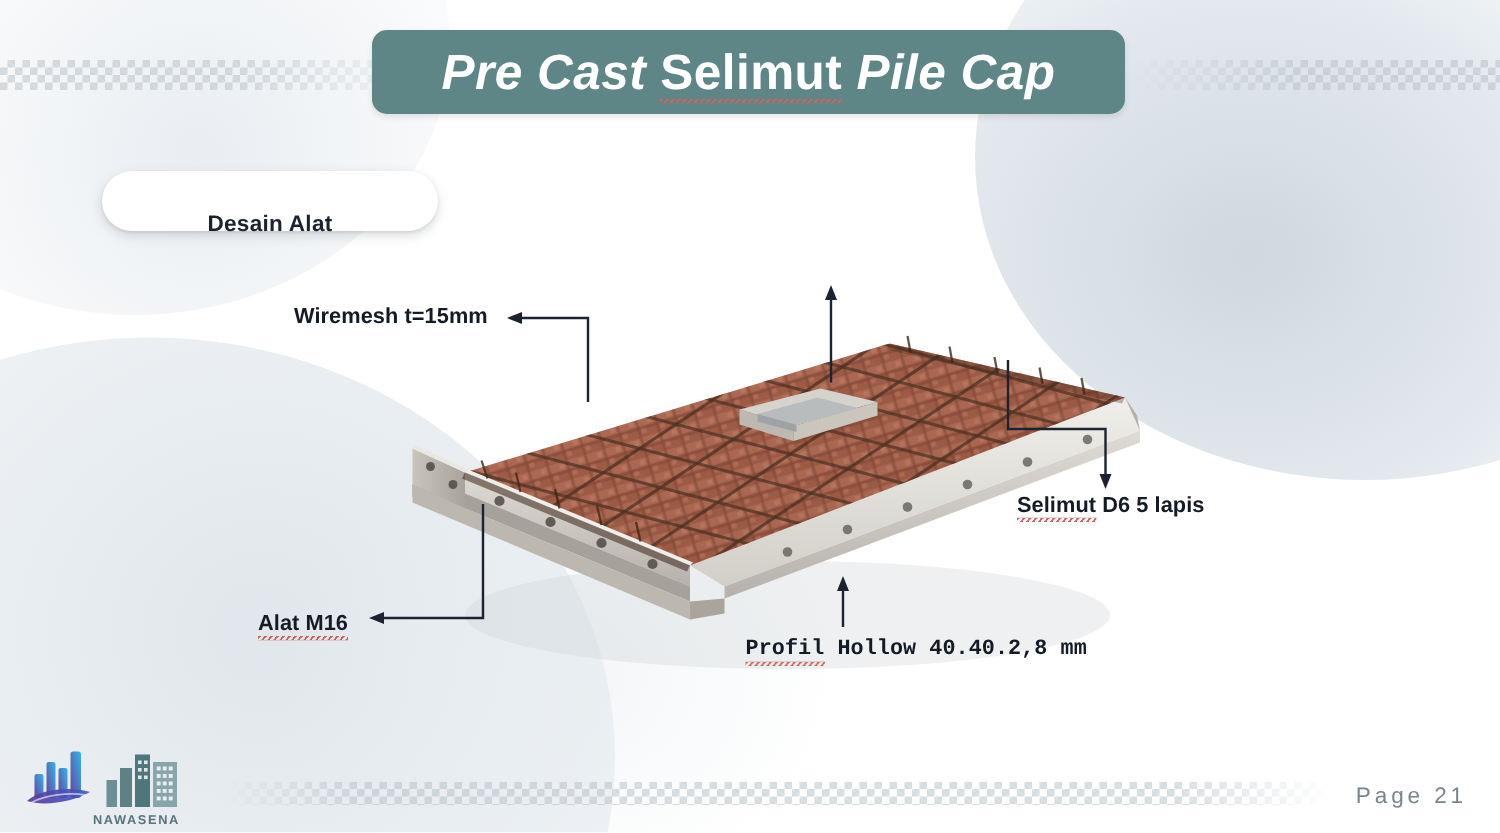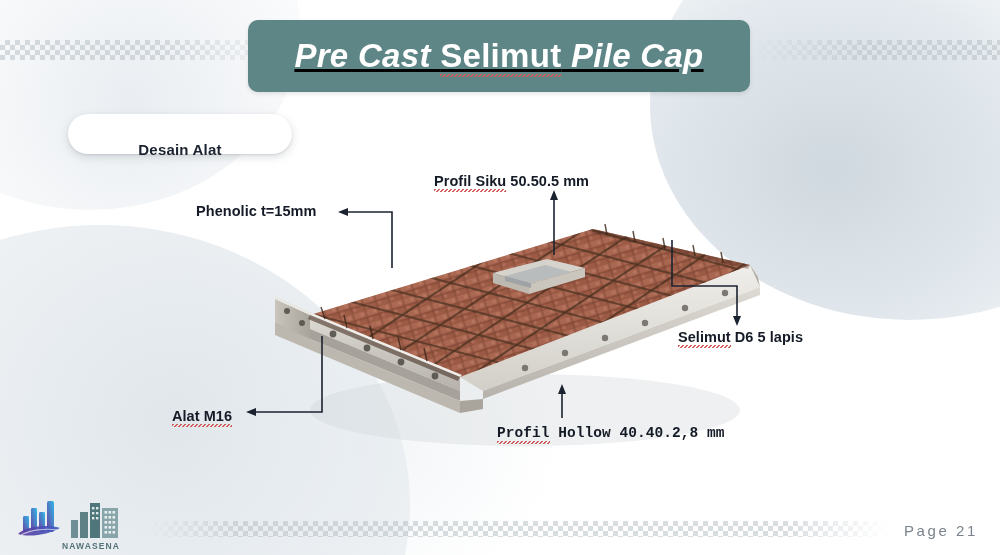--- a/index.html
+++ b/index.html
@@ -79,28 +79,27 @@
   #checker-left  { left: 0px;   top: 40px;  width: 290px; height: 20px; }
   #checker-right { left: 752px; top: 40px;  width: 248px; height: 20px; }
   #checker-bottom{ left: 148px; top: 521px; width: 740px; height: 16px; }
 
   
   #title-box {
     position: absolute;
     left: 248px;
     top: 20px;
     width: 502px;
-    height: 72px;
+    height: 56px;
     background: #5e8686;
     border-radius: 10px;
     display: flex;
     align-items: center;
     justify-content: center;
     box-shadow: 0 2px 4px rgba(0,0,0,0.10);
-    text-decoration: underline;
   }
   #title-text {
     color: #ffffff;
     font-size: 33px;
     font-weight: bold;
     letter-spacing: 0.3px;
     white-space: nowrap;
   }
   .ital { font-style: italic; }
   .upright { font-style: normal; }
@@ -357,23 +356,22 @@
     <g fill="#1b2230">
 
       <polygon points="338,212 348,208 348,216"></polygon>
       <polygon points="554,190 550,200 558,200"></polygon>
       <polygon points="737,326 733,316 741,316"></polygon>
       <polygon points="562,384 558,394 566,394"></polygon>
       <polygon points="246,412 256,408 256,416"></polygon>
     </g>
   </svg>
 
-  <div class="callout" id="lbl-phenolic"><span>Phenolic t=15mm</span></div>
-
-  <div class="callout" id="lbl-siku"><span class="misspell">Profil Siku</span><span> 50.50.5 mm</span></div>
+  <div class="callout" id="lbl-phenolic"><span>Wiremesh t=15mm</span></div>
+
 
   <div class="callout" id="lbl-wiremesh"><span class="misspell">Selimut</span><span> D6 5 lapis</span></div>
 
   <div class="callout" id="lbl-hollow"><span class="misspell">Profil</span><span> Hollow 40.40.2,8 mm</span></div>
 
   <div class="callout" id="lbl-baut"><span class="misspell">Alat M16</span></div>
 
   <svg style="position:absolute; left:14px; top:494px;" width="50" height="48" viewBox="0 0 50 48">
     <defs>
       <linearGradient id="gBar" x1="0" y1="1" x2="1" y2="0">

